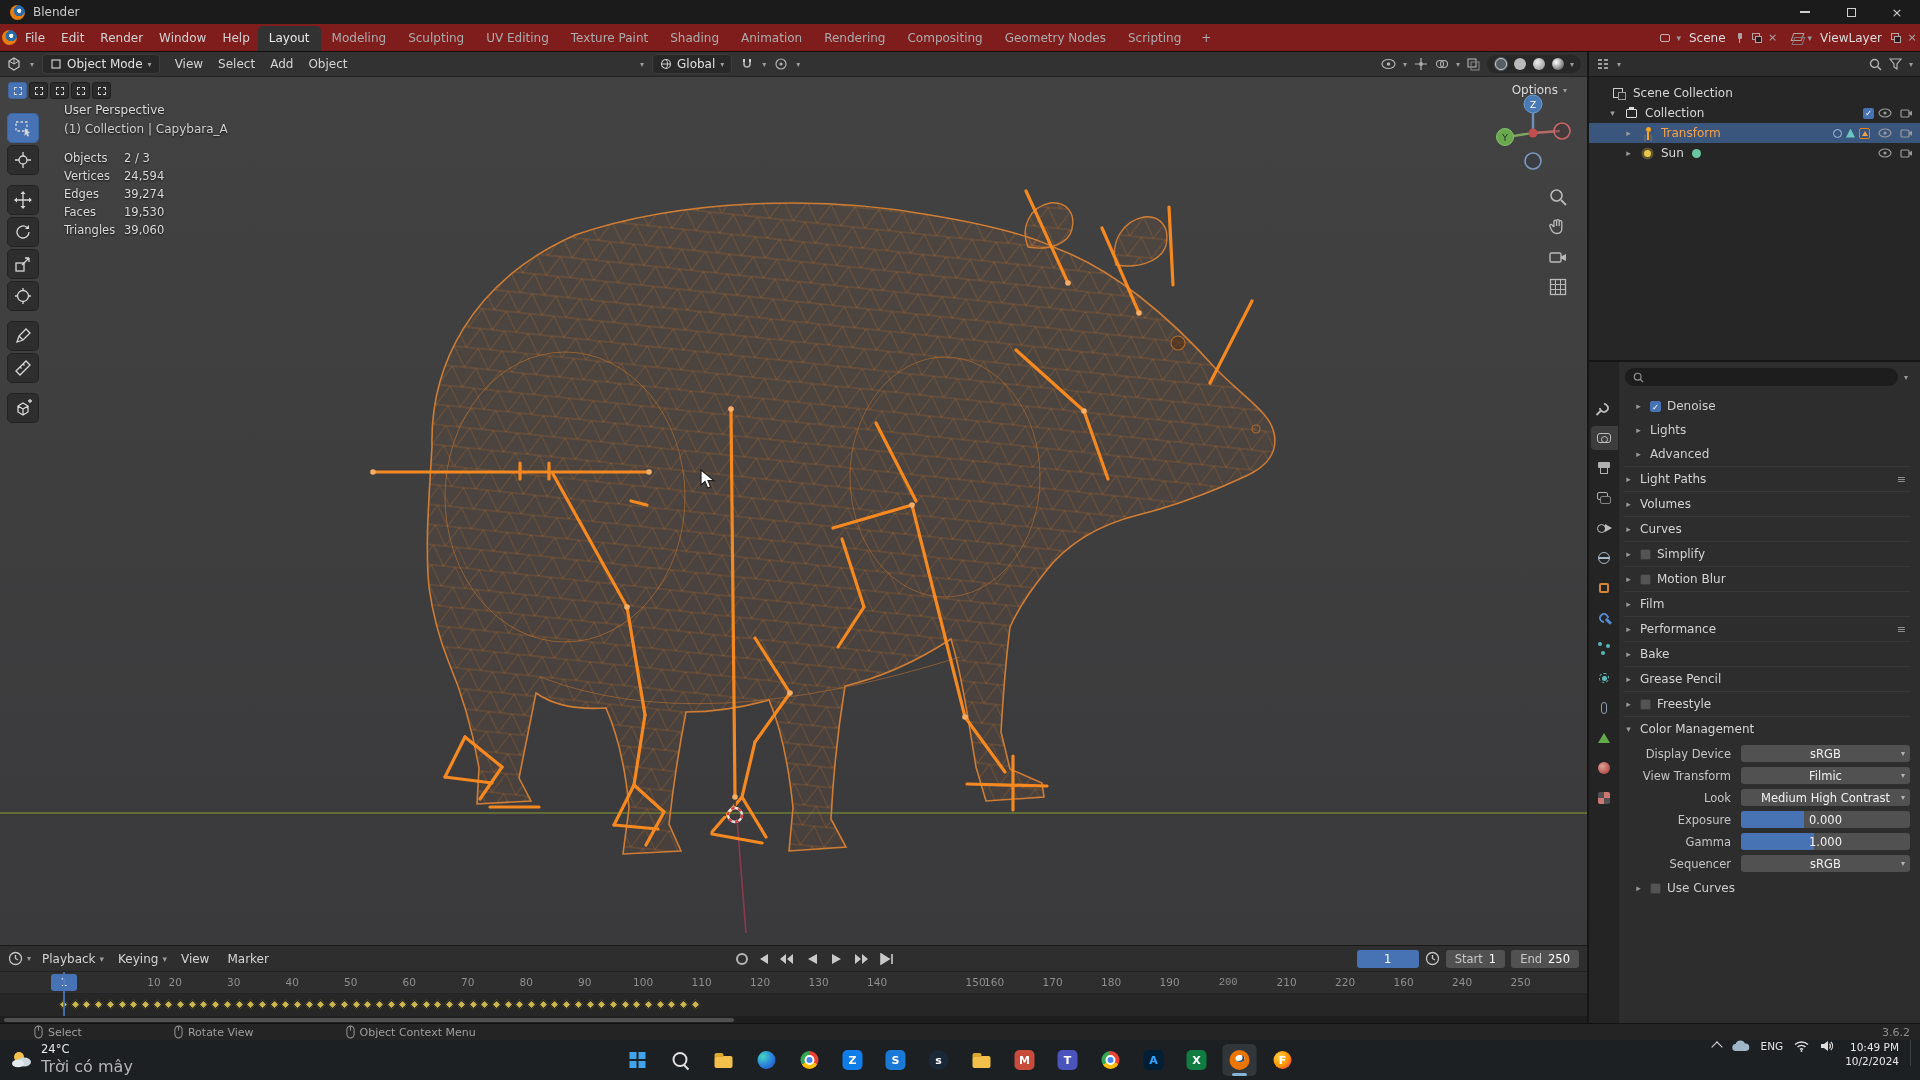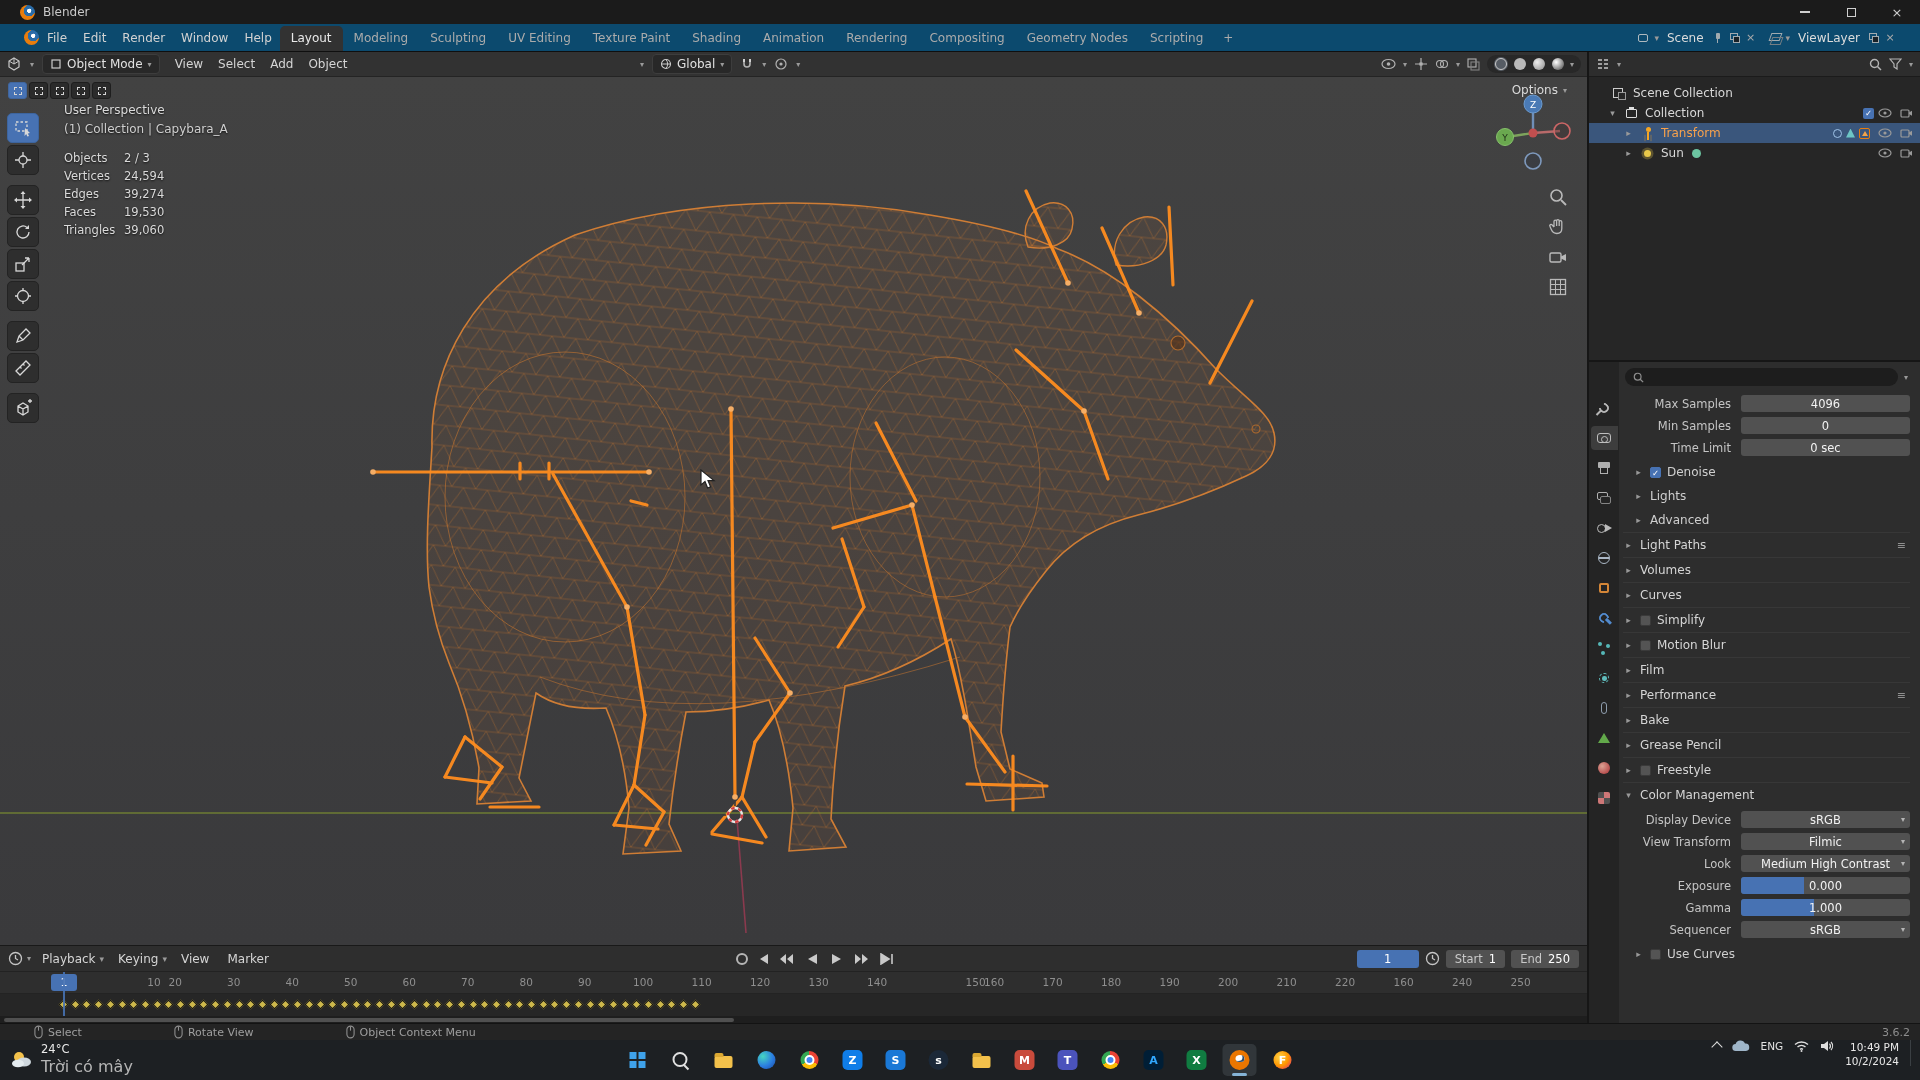--- a/index.html
+++ b/index.html
@@ -1,29 +1,29 @@
 <!DOCTYPE html>
 <html><head>
 <meta charset="utf-8">
 <style>
 *{box-sizing:border-box;margin:0;padding:0}
 html,body{width:1920px;height:1080px;background:#000;font-family:"DejaVu Sans",sans-serif}
 #app{position:relative;width:1920px;height:1080px;background:#161616;color:#ccc;font-size:12px;overflow:hidden;cursor:default}
 
 
-.titlebar{position:absolute;top:0;left:0;right:0;height:24px;background:#1b1b1b;display:flex;align-items:center;padding-left:20px;gap:8px}
+.titlebar{position:absolute;top:0;left:0;right:0;height:24px;background:#1b1b1b;display:flex;align-items:center;padding-left:10px;gap:8px}
 .blender-logo{width:15px;height:15px;border-radius:50%;background:radial-gradient(circle at 62% 38%,#fff 0 16%,#2a6ca8 17% 42%,#e87d0d 43%);flex:none}
 .titlebar .title{color:#c9c9c9}
 .win-controls{margin-left:auto;display:flex;height:100%}
 .win-btn{width:46px;display:flex;align-items:center;justify-content:center;color:#cfcfcf;font-size:13px}
 .wc-min{width:10px;height:2px;background:#cfcfcf}
 .wc-max{width:9px;height:9px;border:1.2px solid #cfcfcf}
 
 
-.topbar{position:absolute;top:24px;left:0;right:0;height:28px;background:#0c4a6e;display:flex;align-items:center;padding:0 24px;border-bottom:1px solid #0f0f0f}
+.topbar{position:absolute;top:24px;left:0;right:0;height:28px;background:#7f1d1d;display:flex;align-items:center;padding:0 2px;border-bottom:1px solid #0f0f0f}
 .menu-item{padding:0 8px;color:#d2d2d2}
 .wtabs{display:flex;align-items:flex-end;height:100%;margin-left:0}
 .wtab{padding:5px 11px 6px;color:#ababab;border-radius:5px 5px 0 0}
 .wtab.active{background:#323232;color:#e9e9e9}
 .wtab-add{padding:5px 9px;color:#ababab}
 .topbar-right{margin-left:auto;display:flex;align-items:center;gap:3px}
 .mi{display:inline-block;position:relative;width:14px;height:14px;opacity:.85;flex:none}
 .mi-scene::before{content:"";position:absolute;inset:3px 2px;border:1.3px solid #ccc;border-radius:2px}
 .mi-copy::before{content:"";position:absolute;inset:2px 4px 5px 2px;border:1.2px solid #bbb}
 .mi-copy::after{content:"";position:absolute;inset:5px 2px 2px 5px;border:1.2px solid #bbb;background:#1b1b1b}
@@ -689,21 +689,21 @@
             <span class="tick" style="left: 630.15px;">100</span>
             <span class="tick" style="left: 688.65px;">110</span>
             <span class="tick" style="left: 747.15px;">120</span>
             <span class="tick" style="left: 805.65px;">130</span>
             <span class="tick" style="left: 864.15px;">140</span>
             <span class="tick" style="left: 922.65px; margin-left: 40px;">150</span>
             <span class="tick" style="left: 981.15px;">160</span>
             <span class="tick" style="left: 1039.65px;">170</span>
             <span class="tick" style="left: 1098.15px;">180</span>
             <span class="tick" style="left: 1156.65px;">190</span>
-            <span class="tick" style="left: 1215.15px;">200</span>
+            <span class="tick" style="left: 1215.15px; font-family: Liberation Mono, monospace;">200</span>
             <span class="tick" style="left: 1273.65px;">210</span>
             <span class="tick" style="left: 1332.15px;">220</span>
             <span class="tick" style="left: 1390.65px;">160</span>
             <span class="tick" style="left: 1449.15px;">240</span>
             <span class="tick" style="left: 1507.65px;">250</span>
           </div>
         <div class="playhead-line"></div>
         <div class="tl-keys">
             <span class="key" style="left: 64px;"></span>
             <span class="key" style="left: 75.7px;"></span>
@@ -923,37 +923,20 @@
           <div class="psearch">
             <div class="sfield">
               <svg width="11" height="11" viewBox="0 0 13 13">
                   <circle cx="5.5" cy="5.5" r="4" fill="none" stroke="#8f8f8f" stroke-width="1.4"></circle>
                   <line x1="8.5" y1="8.5" x2="12" y2="12" stroke="#8f8f8f" stroke-width="1.5"></line>
                 </svg>
             </div>
             <span class="ddc">▾</span>
           </div>
 
-          <div>
-
-              <div class="prow">
-                <span class="plabel">Max Samples</span>
-                <span class="pfield">4096</span>
-              </div>
-
-              <div class="prow">
-                <span class="plabel">Min Samples</span>
-                <span class="pfield">0</span>
-              </div>
-
-              <div class="prow">
-                <span class="plabel">Time Limit</span>
-                <span class="pfield">0 sec</span>
-              </div>
-            </div>
 
           <div class="subhead">
             <span class="caret">▸</span>
             <span class="cb checked" style="display:block">✓</span>
             <span>Denoise</span>
           </div>
 
           <div>
 
               <div class="subhead">

